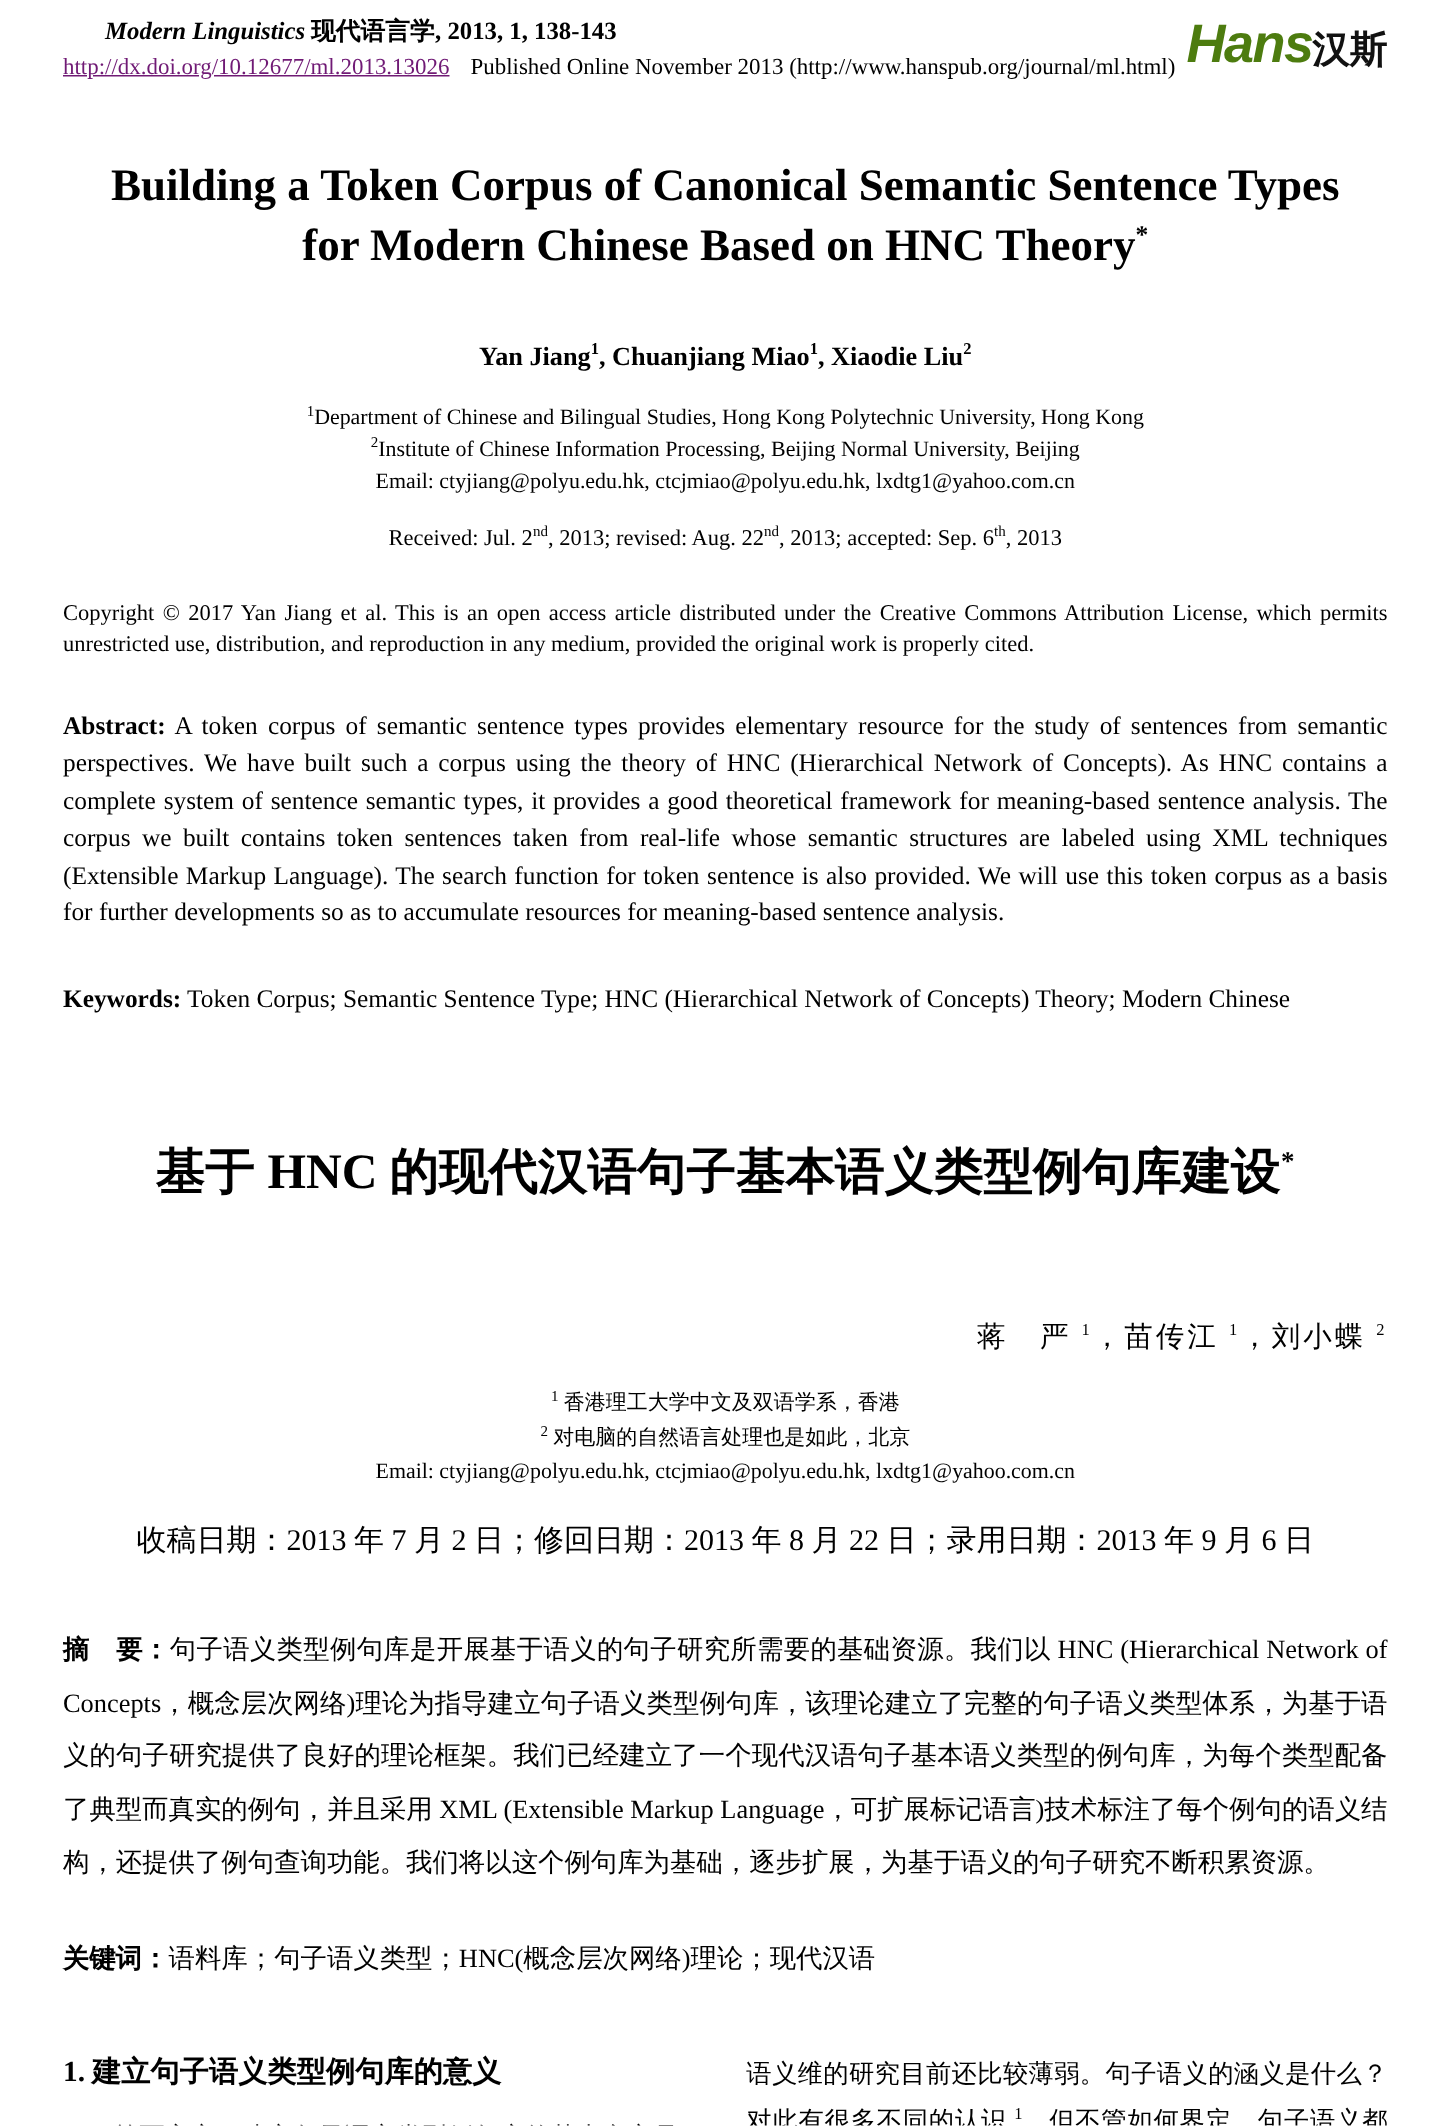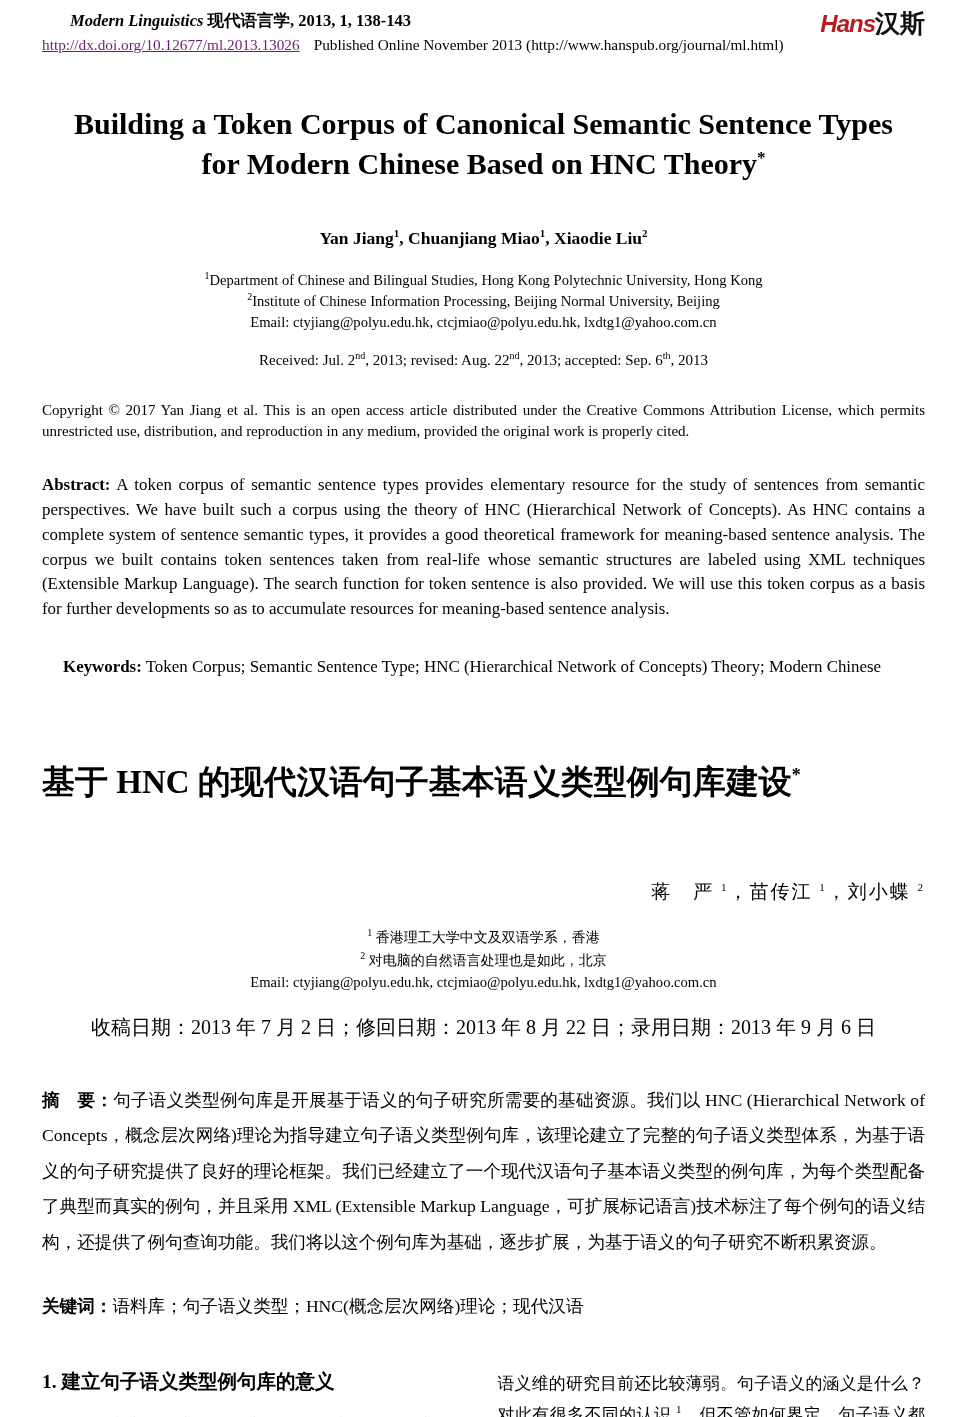--- a/index.html
+++ b/index.html
@@ -13,37 +13,37 @@
     display: flex; flex-direction: column;
   }
   
   .header-row { display: flex; justify-content: space-between; align-items: flex-start; }
   .journal-line { font-size: 16.5px; font-weight: bold; }
   .journal-line .jtitle { font-style: italic; margin-left: 28px; }
   .pub-line { font-size: 15.3px; margin-top: 4px; }
   .pub-line a { color: #701a75; text-decoration: underline; }
   .pub-line .pub-rest { margin-left: 14px; }
   .logo { white-space: nowrap; line-height: 1; padding-top: 1px; font-family: "Liberation Sans", sans-serif; }
-  .logo .hans { color: #b91c1c; font-style: italic; font-weight: bold; font-size: 24px; letter-spacing: -1px; }
+  .logo .hans { color: #4d7c0f; font-style: italic; font-weight: bold; font-size: 36px; letter-spacing: -1px; }
   .logo .hanzi { color: #111; font-weight: bold; font-size: 25px; }
   
   .title { text-align: center; font-size: 30px; font-weight: bold; line-height: 1.32; margin: 50px 10px 0; }
   .title sup { font-size: 17px; }
   .authors { text-align: center; font-size: 17.5px; font-weight: bold; margin-top: 44px; }
   .authors sup, .cn-authors sup { font-size: 11px; }
   .affil-block { text-align: center; font-size: 14.6px; line-height: 1.4; margin-top: 20px; }
   .affil-block sup { font-size: 10px; }
   .received { text-align: center; font-size: 15px; margin-top: 18px; }
   .received sup { font-size: 10px; }
   .copyright { font-size: 15px; text-align: justify; line-height: 1.4; margin-top: 16px; }
   .abstract { font-size: 16.9px; text-align: justify; line-height: 1.47; margin-top: 16px; }
   .abstract .lbl, .keywords .lbl, .cn-abstract .lbl, .cn-keywords .lbl { font-weight: bold; }
-  .keywords { font-size: 16.9px; line-height: 1.5; margin-top: 15px; padding-left: 90px; text-indent: -90px; margin-left: 21px; }
+  .keywords { font-size: 16.9px; line-height: 1.5; margin-top: 15px; padding-left: 90px; text-indent: -90px; }
   
-  .cn-title { text-align: left; font-size: 33px; font-weight: bold; margin-top: 64px; }
+  .cn-title { text-align: center; font-size: 33px; font-weight: bold; margin-top: 64px; }
   .cn-title sup { font-size: 18px; }
   .cn-authors { text-align: right; font-size: 19px; margin-top: 46px; letter-spacing: 2px; }
   .cn-affil { text-align: center; font-size: 14px; line-height: 1.55; margin-top: 20px; }
   .cn-affil sup { font-size: 10px; }
   .cn-affil .email { font-size: 14.6px; }
   .cn-dates { text-align: center; font-size: 20px; margin-top: 20px; }
   .cn-abstract { font-size: 17.6px; line-height: 2.02; text-align: justify; margin-top: 22px; }
   .cn-keywords { font-size: 17.6px; margin-top: 16px; }
   
   .columns { flex: 1 1 auto; display: flex; gap: 28px; margin-top: 32px; }

